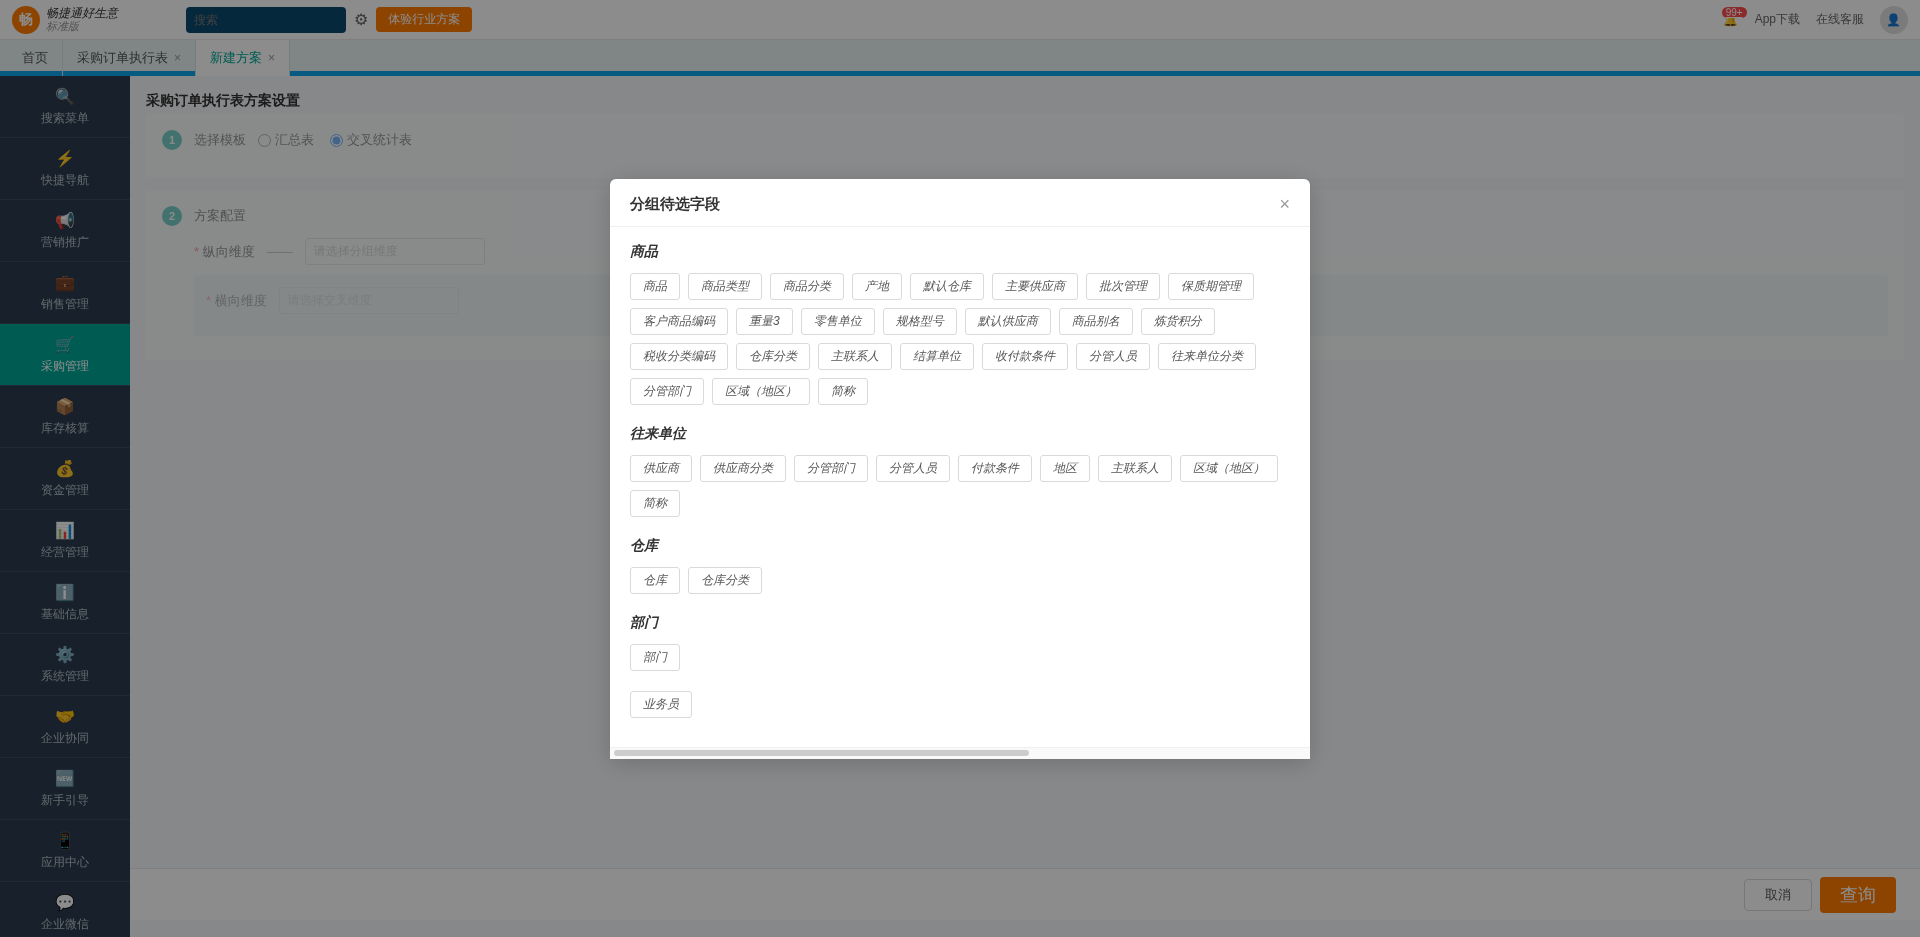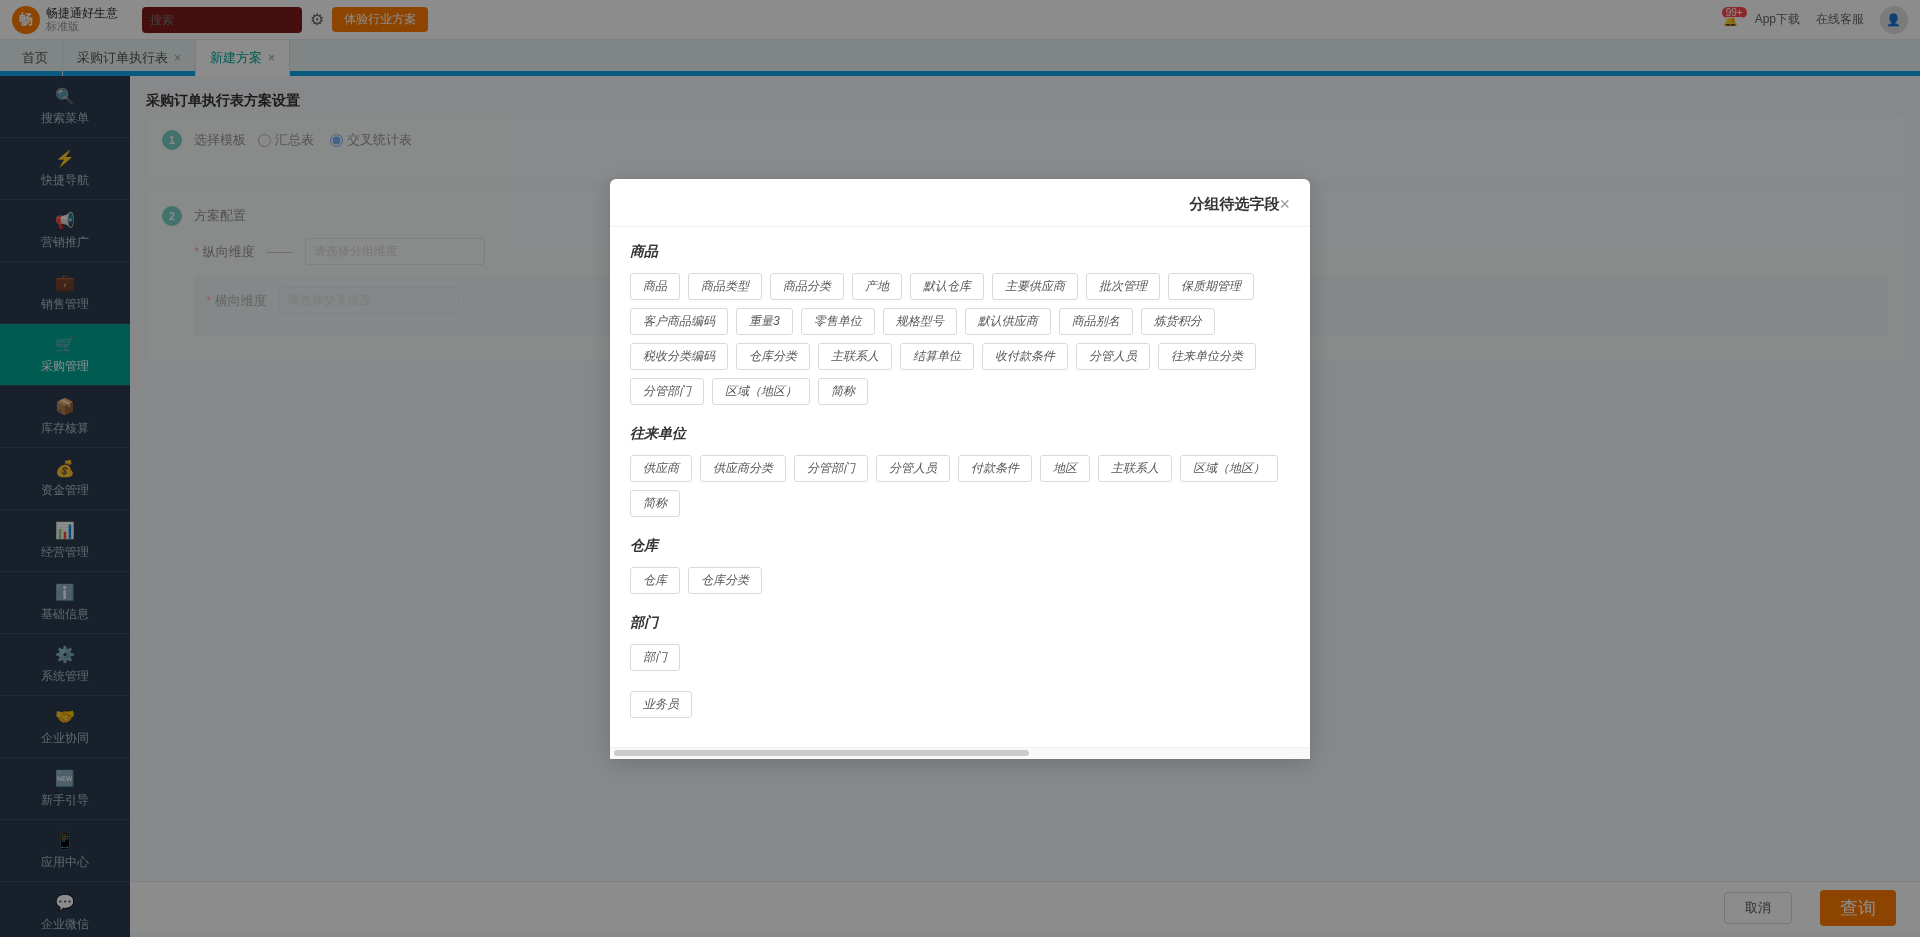--- a/index.html
+++ b/index.html
@@ -27,31 +27,32 @@
       background: #ff7c00;
       border-radius: 50%;
       display: flex;
       align-items: center;
       justify-content: center;
       color: white;
       font-weight: bold;
       font-size: 14px;
       margin-right: 6px;
     }
-    .logo-text { font-size: 12px; color: #333; line-height: 1.2; }
+    .logo-text { font-size: 12px; color: #333; line-height: 1.2; font-style: italic; }
 
     .search-bar {
       display: flex;
       align-items: center;
-      background: #7f1d1d;
+      background: #0c4a6e;
       border-radius: 4px;
       padding: 0 8px;
       height: 26px;
       width: 160px;
       margin-right: 8px;
+      margin-left: 44px;
     }
     .search-bar input {
       border: none;
       background: transparent;
       font-size: 12px;
       outline: none;
       width: 100%;
       color: #999;
     }
 
@@ -224,21 +225,21 @@
       display: flex;
       flex-direction: column;
       position: relative;
       box-shadow: 0 4px 24px rgba(0,0,0,0.18);
     }
     .modal-header {
       padding: 16px 20px 12px;
       border-bottom: 1px solid #f0f0f0;
       display: flex;
       align-items: center;
-      justify-content: flex-end;
+      justify-content: space-between;
       flex-shrink: 0;
     }
     .modal-title {
       font-size: 15px;
       font-weight: 600;
       color: #333;
     }
     .modal-close {
       cursor: pointer;
       color: #999;
@@ -288,31 +289,31 @@
       background: #f9f9f9;
       display: flex;
       align-items: center;
       padding: 0 4px;
       flex-shrink: 0;
     }
 
     
     .bottom-bar {
       position: fixed;
-      bottom: 4px;
+      bottom: 17px;
       right: 0;
       width: calc(100% - 130px);
       height: 52px;
       background: #fff;
       border-top: 1px solid #e8e8e8;
       display: flex;
       align-items: center;
       justify-content: flex-end;
       padding: 0 24px;
-      gap: 28px;
+      gap: 8px;
       z-index: 50;
     }
     .btn-cancel {
       padding: 6px 20px;
       border: 1px solid #d9d9d9;
       background: #fff;
       border-radius: 4px;
       font-size: 13px;
       cursor: pointer;
       color: #555;

